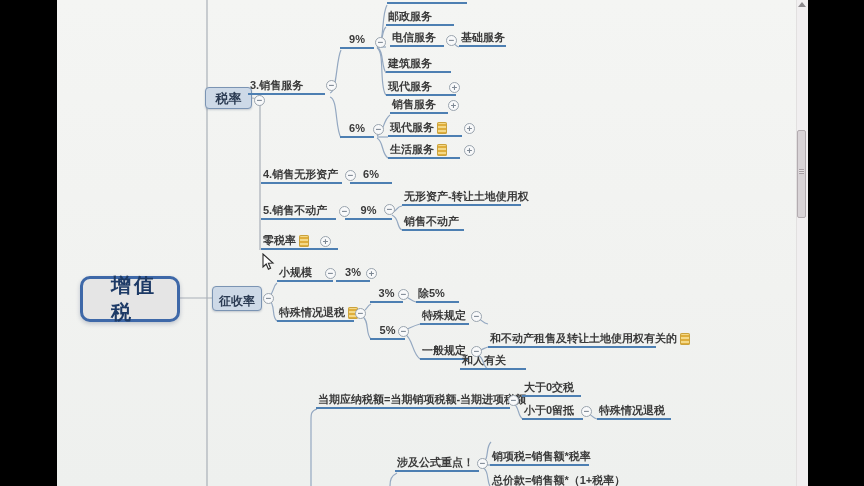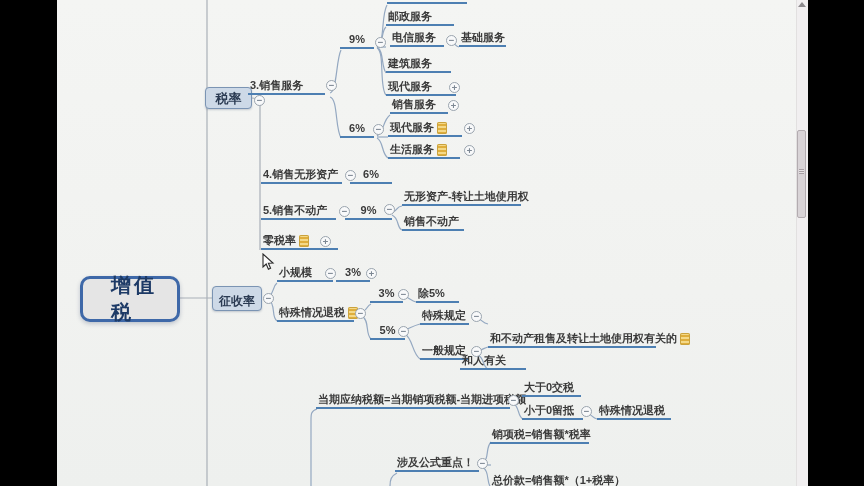--- a/index.html
+++ b/index.html
@@ -198,21 +198,21 @@
     </div>
   <div class="n" style="left:522px;top:404px;width:61px;">
       <span>小于0留抵</span>
     </div>
   <div class="n" style="left:597px;top:404px;width:74px;">
       <span>特殊情况退税</span>
     </div>
   <div class="n" style="left:395px;top:456px;width:84px;">
       <span>涉及公式重点！</span>
     </div>
-  <div class="n" style="left:490px;top:428px;width:99px;">
+  <div class="n" style="left:490px;top:450px;width:99px;">
       <span>销项税=销售额*税率</span>
     </div>
   <div class="n" style="left:490px;top:474px;width:120px;">
       <span>总价款=销售额*（1+税率）</span>
     </div>
 
   <div class="exp" style="left:446px;top:35px;">−</div>
   <div class="exp" style="left:375px;top:37px;">−</div>
   <div class="exp" style="left:326px;top:80px;">−</div>
   <div class="exp" style="left:373px;top:124px;">−</div>

